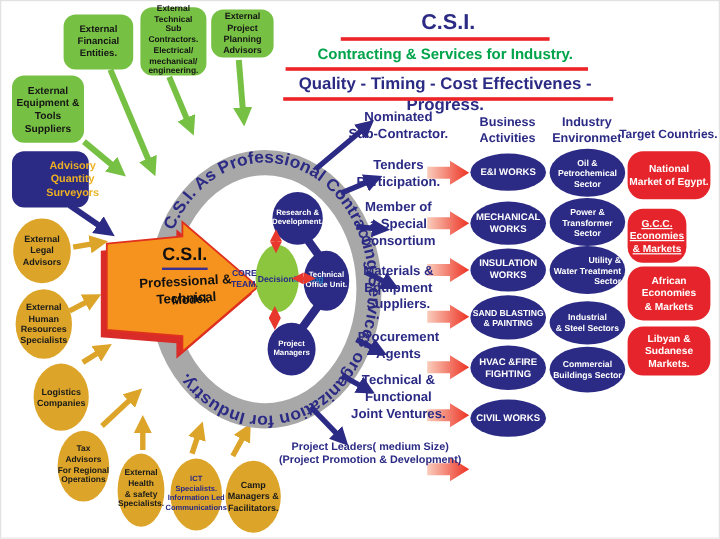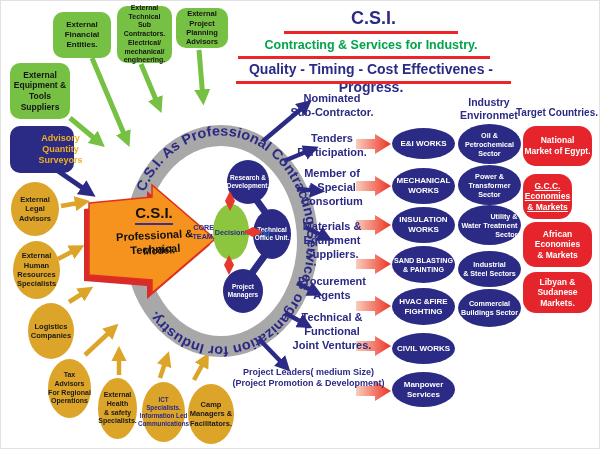--- a/index.html
+++ b/index.html
@@ -176,36 +176,36 @@
 Equipment
 Suppliers.</div>
   <div class="lbl navytxt" style="left:276px;top:274px;width:110px;font-size:11px;">Procurement
 Agents</div>
   <div class="lbl navytxt" style="left:225px;top:366px;width:165px;font-size:9px;">Project Leaders( medium Size)
 (Project Promotion &amp; Development)</div>
   <div class="lbl navytxt" style="left:276px;top:310px;width:110px;font-size:11px;">Technical &amp;
 Functional
 Joint Ventures.</div>
 
+  <div class="lbl navytxt" style="left:387px;top:95px;width:70px;font-size:10.5px;">Business
+Activities</div>
   <div class="lbl navytxt" style="left:453px;top:95px;width:70px;font-size:10.5px;">Industry
 Environmet</div>
   <div class="lbl navytxt" style="left:512px;top:106px;width:88px;font-size:10px;">Target Countries.</div>
 
   <div class="lbl oval" style="left:391px;top:127px;width:63px;height:31px;font-size:8px;">E&amp;I WORKS</div>
   <div class="lbl oval" style="left:391px;top:167px;width:63px;height:36px;font-size:8px;">MECHANICAL
 WORKS</div>
   <div class="lbl oval" style="left:391px;top:206px;width:63px;height:36px;font-size:8px;">INSULATION
 WORKS</div>
   <div class="lbl oval" style="left:391px;top:245px;width:63px;height:37px;font-size:7.2px;">SAND BLASTING
 &amp; PAINTING</div>
   <div class="lbl oval" style="left:391px;top:287px;width:63px;height:37px;font-size:8px;">HVAC &amp;FIRE
 FIGHTING</div>
   <div class="lbl oval" style="left:391px;top:332px;width:63px;height:31px;font-size:8px;">CIVIL WORKS</div>
-  <div class="lbl oval" style="left:391px;top:371px;width:63px;height:35px;font-size:8px;">Manpower
-Services</div>
 
   <div class="lbl oval" style="left:457px;top:123px;width:63px;height:40px;font-size:7.2px;">Oil &amp;
 Petrochemical
 Sector</div>
   <div class="lbl oval" style="left:457px;top:164px;width:63px;height:40px;font-size:7.2px;">Power &amp;
 Transformer
 Sector</div>
   <div class="lbl oval" style="left:457px;top:204px;width:63px;height:40px;font-size:7.2px;text-align:right;">Utility &amp;
 Water Treatment
 Sector</div>

